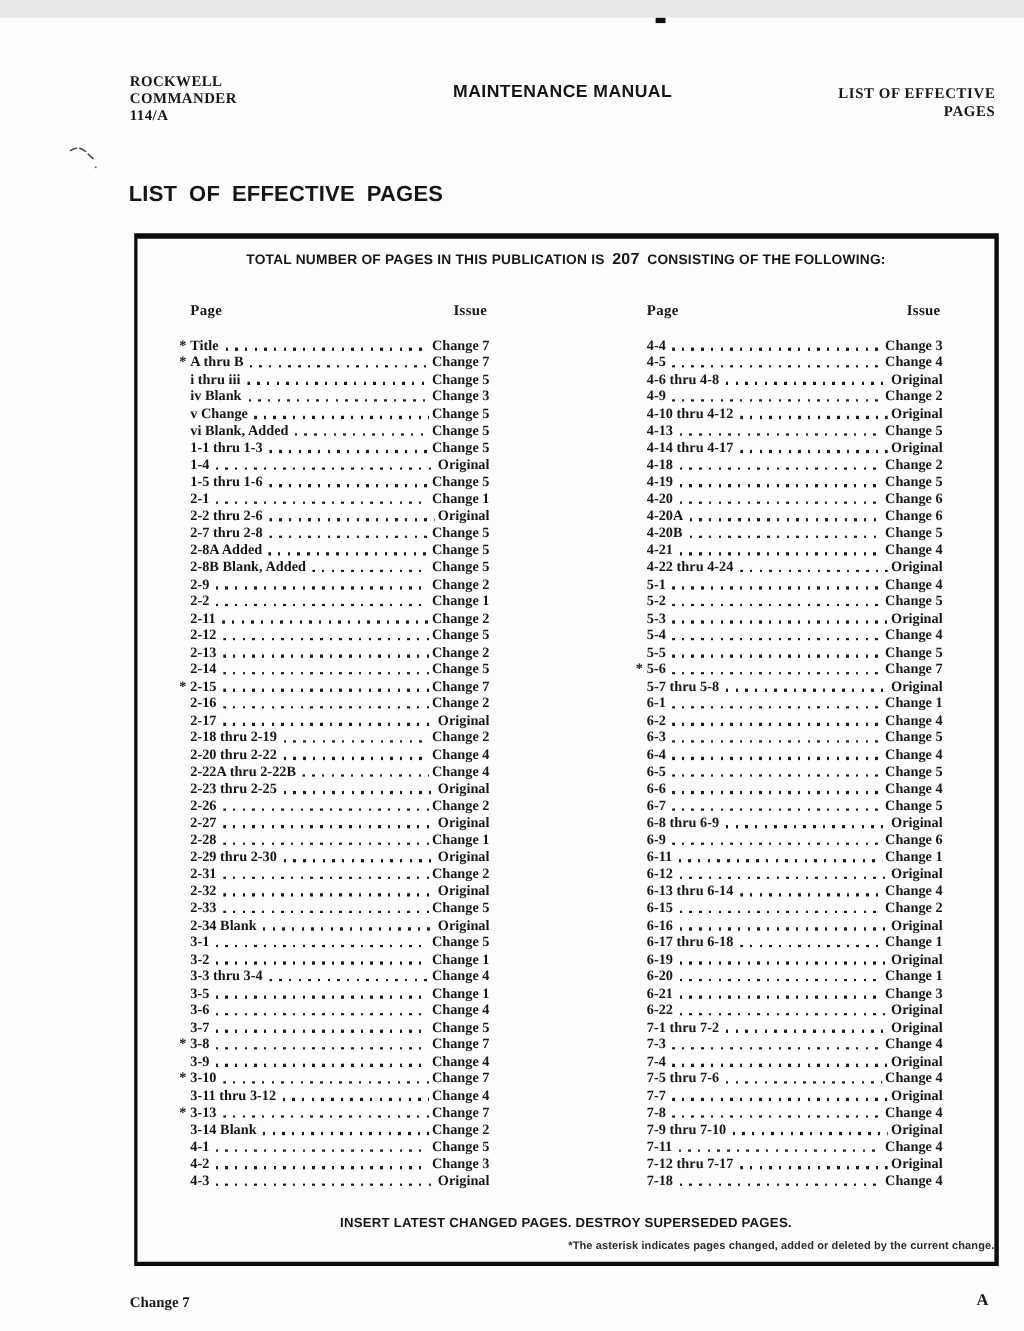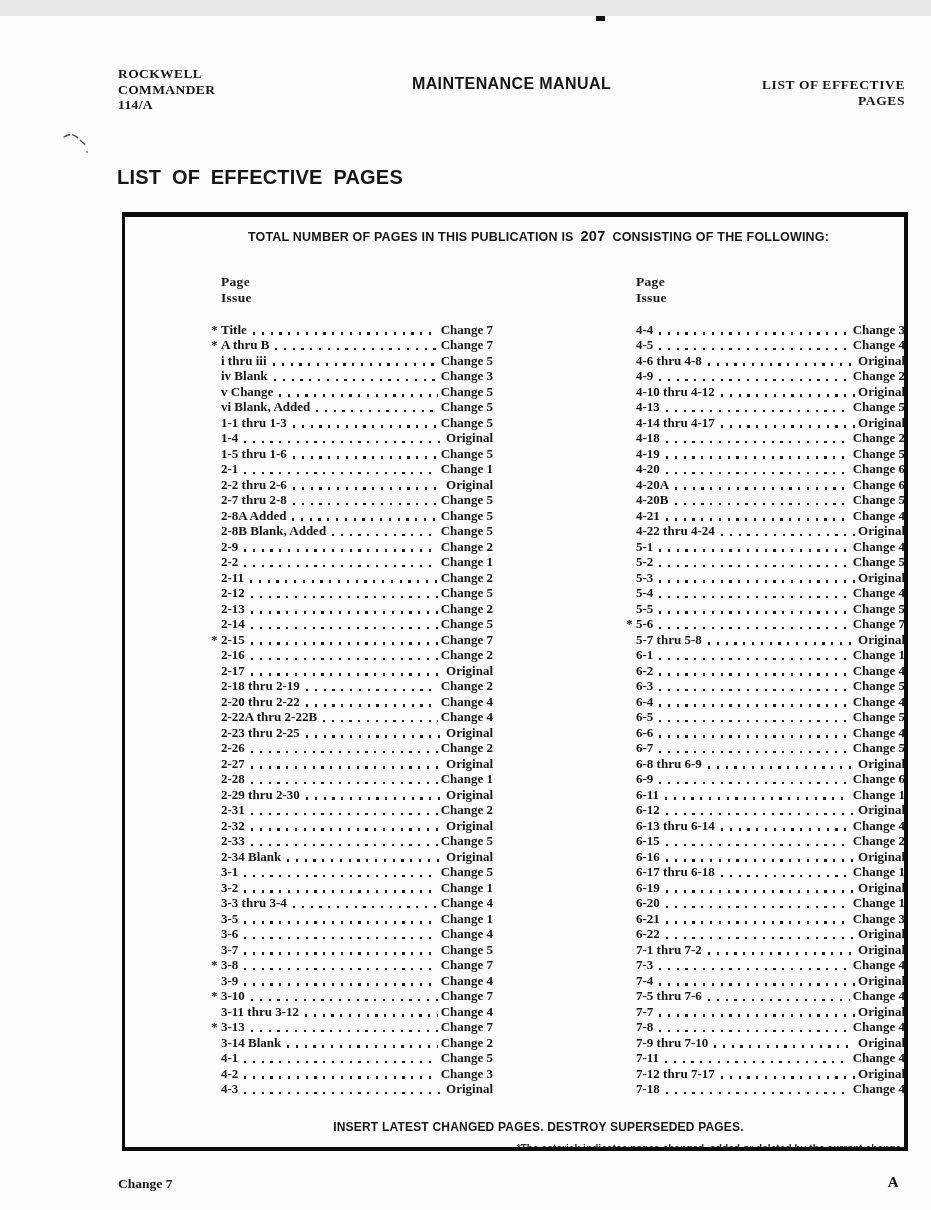--- a/index.html
+++ b/index.html
@@ -45,41 +45,39 @@
     position:absolute;left:117px;top:150px;
     font-family:"Liberation Sans","DejaVu Sans",sans-serif;
     font-weight:700;font-size:20px;letter-spacing:.2px;word-spacing:5px;
   }
   
   .panel{
     position:absolute;left:122px;top:196px;width:786px;height:939px;
     box-sizing:border-box;
     border:solid #0d0d0d;border-width:5px 4px 4px 3px;
     overflow:hidden;
-    padding-left:48px;
   }
   .total-line{
     margin-top:11px;text-align:center;
     font-family:"Liberation Sans","DejaVu Sans",sans-serif;
     font-weight:700;font-size:12.5px;letter-spacing:.2px;
     white-space:nowrap;
   }
   .total-count{font-size:14.5px;margin:0 7px;}
   .cols{
     display:flex;gap:133px;
     padding-left:38px;margin-top:30px;
   }
   .col{flex:none;}
   .col-left{width:282px;}
   .col-right{width:279px;}
   .col-head{
-    display:flex;
+    display:flex;justify-content:space-between;
     font-size:13.5px;font-weight:600;letter-spacing:.3px;
     margin:0 2px 16px 10px;
-    flex-direction:column;
   }
   .row{
     display:flex;align-items:flex-end;
     height:15.5px;font-size:13px;font-weight:600;
     white-space:nowrap;
   }
   .star{flex:none;width:10px;}
   .pg{flex:none;}
   .lead{
     flex:1 1 auto;height:2.4px;margin:0 3px 3px 6px;

